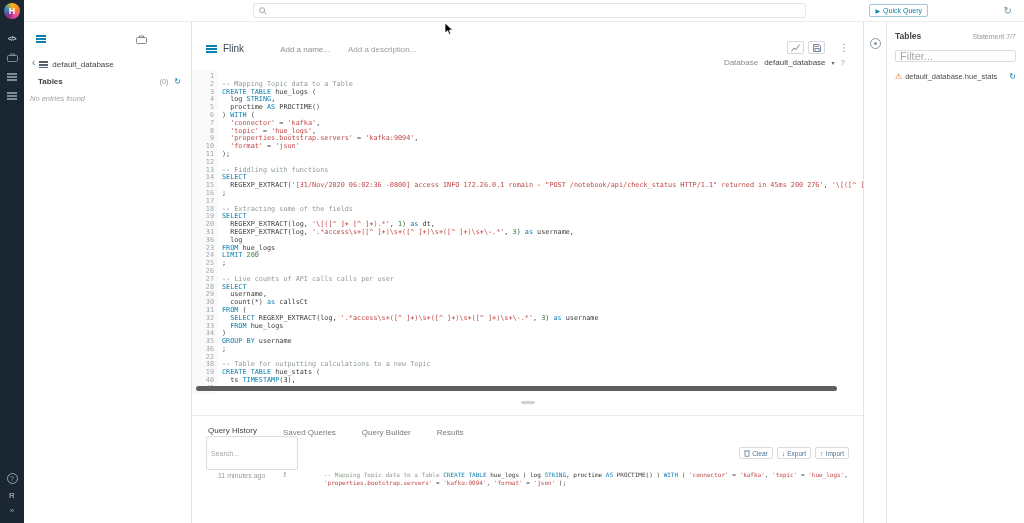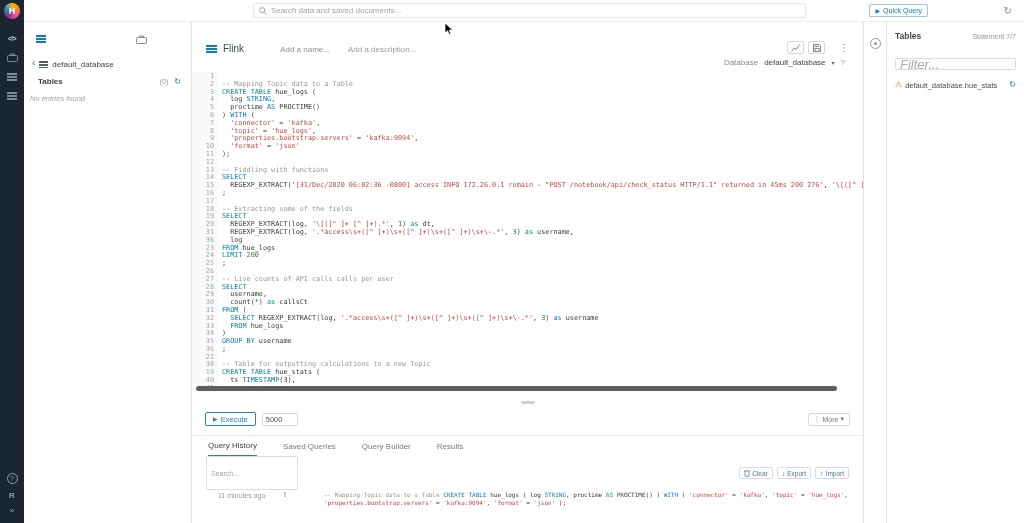--- a/index.html
+++ b/index.html
@@ -90,21 +90,21 @@
 .exec-row{height:20px;display:flex;align-items:center;gap:6px;padding:0 13px;}
 .execute-btn{height:14px;padding:0 7px;border:1px solid #2f7bb5;border-radius:2px;background:#fff;
   color:#2f7bb5;font-size:7.5px;display:flex;align-items:center;gap:3px;}
 .play-glyph{font-size:6px;line-height:1;}
 .limit-input{width:36px;height:13px;border:1px solid #d9d9d9;border-radius:2px;font-size:7.5px;
   padding:0 3px;color:#555;font-family:"Liberation Sans",sans-serif;}
 .more-btn{margin-left:auto;height:13px;border:1px solid #d9d9d9;border-radius:2px;background:#fff;
   padding:0 5px;font-size:7px;color:#6d7b86;display:flex;align-items:center;gap:2px;}
 
 .section-divider{border-top:1px solid #ebebeb;margin-top:6px;}
-.tabs-row{height:26px;display:flex;gap:26px;padding:0 16px;align-items:center;}
+.tabs-row{height:26px;display:flex;gap:26px;padding:0 16px;align-items:flex-end;}
 .tab{padding-bottom:5px;font-size:8px;color:#7a7a7a;}
 .tab.active{color:#444;border-bottom:2px solid #2f7bb5;}
 
 .history-toolbar{height:22px;display:flex;align-items:center;gap:4px;padding:0 14px;}
 .history-search{width:92px;height:12px;border:1px solid #ddd;border-radius:2px;font-size:7px;
   padding:16px 4px;color:#666;font-family:"Liberation Sans",sans-serif;}
 .history-search::placeholder{color:#a5a5a5;}
 .tool-spacer{flex:1;}
 .tool-btn{height:12px;border:1px solid #d5dde3;border-radius:2px;background:#fff;padding:0 4px;
   font-size:6.5px;color:#4f7396;display:flex;align-items:center;gap:2px;}
@@ -119,22 +119,22 @@
 
 
 .right-strip{width:22px;display:flex;flex-direction:column;align-items:center;padding-top:16px;}
 .target-icon{width:11px;height:11px;border:1px solid #8a98a3;border-radius:50%;
   display:flex;align-items:center;justify-content:center;}
 .target-icon i{width:3px;height:3px;background:#8a98a3;border-radius:50%;}
 .right-panel{width:138px;border-left:1px solid #e3e3e3;padding:9px 8px 0 8px;}
 .rp-header{display:flex;align-items:baseline;}
 .rp-title{font-size:8.5px;font-weight:bold;color:#444;}
 .rp-statement{margin-left:auto;font-size:7px;color:#999;}
-.rp-filter{margin-top:17px;width:100%;height:12px;border:1px solid #ddd;border-radius:2px;
-  font-size:13px;padding:0 4px;color:#666;font-family:"Liberation Sans",sans-serif;font-style:italic;}
+.rp-filter{margin-top:9px;width:100%;height:12px;border:1px solid #ddd;border-radius:2px;
+  font-size:11px;padding:0 4px;color:#666;font-family:"Liberation Sans",sans-serif;}
 .rp-filter::placeholder{color:#a8a8a8;}
 .rp-item{margin-top:8px;display:flex;align-items:center;gap:3px;font-size:7.5px;color:#4a4a4a;}
 .warn-glyph{color:#d2691e;font-size:8px;line-height:1;}
 .rp-item .refresh-glyph{margin-left:auto;}
 
 
 .cursor{position:absolute;left:444px;top:22px;z-index:50;pointer-events:none;}
 </style>
 </head>
 <body>
@@ -160,21 +160,20 @@
       <span class="chev-glyph">»</span>
     </div>
   </div>
 
   <div class="topbar">
     <div class="search-box">
       <svg width="8" height="8" viewBox="0 0 8 8">
           <circle cx="3.2" cy="3.2" r="2.5" fill="none" stroke="#9aa5ad"></circle>
           <path d="M5.2 5.2 L7.5 7.5" stroke="#9aa5ad"></path>
         </svg>
-      <input placeholder="Search data and saved documents..." style="">
     </div>
     <button class="quick-query">
       <span class="play-glyph">▶</span>
       <span>Quick Query</span>
     </button>
     <span class="top-refresh">↻</span>
   </div>
 
   <div class="content">
 
@@ -281,21 +280,21 @@
             <div class="cl"><span class="tok-p">  proctime </span><span class="tok-k">AS</span><span class="tok-p"> PROCTIME()</span></div>
             <div class="cl"><span class="tok-p">) </span><span class="tok-k">WITH</span><span class="tok-p"> (</span></div>
             <div class="cl"><span class="tok-p">  </span><span class="tok-s">'connector'</span><span class="tok-p"> = </span><span class="tok-s">'kafka'</span><span class="tok-p">,</span></div>
             <div class="cl"><span class="tok-p">  </span><span class="tok-s">'topic'</span><span class="tok-p"> = </span><span class="tok-s">'hue_logs'</span><span class="tok-p">,</span></div>
             <div class="cl"><span class="tok-p">  </span><span class="tok-s">'properties.bootstrap.servers'</span><span class="tok-p"> = </span><span class="tok-s">'kafka:9094'</span><span class="tok-p">,</span></div>
             <div class="cl"><span class="tok-p">  </span><span class="tok-s">'format'</span><span class="tok-p"> = </span><span class="tok-s">'json'</span></div>
             <div class="cl"><span class="tok-p">);</span></div>
             <div class="cl">&nbsp;</div>
             <div class="cl"><span class="tok-c">-- Fiddling with functions</span></div>
             <div class="cl"><span class="tok-k">SELECT</span></div>
-            <div class="cl"><span class="tok-p">  REGEXP_EXTRACT(</span><span class="tok-s">'[31/Dec/2020 06:02:36 -0800] access INFO 172.26.0.1 romain - "POST /notebook/api/check_status HTTP/1.1" returned in 45ms 200 276'</span><span class="tok-p">, </span><span class="tok-s">'\[([^ ]+ [^</span></div>
+            <div class="cl"><span class="tok-p">  REGEXP_EXTRACT(</span><span class="tok-s">'[31/Nov/2020 06:02:36 -0800] access INFO 172.26.0.1 romain - "POST /notebook/api/check_status HTTP/1.1" returned in 45ms 200 276'</span><span class="tok-p">, </span><span class="tok-s">'\[([^ ]+ [^</span></div>
             <div class="cl"><span class="tok-p">;</span></div>
             <div class="cl">&nbsp;</div>
             <div class="cl"><span class="tok-c">-- Extracting some of the fields</span></div>
             <div class="cl"><span class="tok-k">SELECT</span></div>
             <div class="cl"><span class="tok-p">  REGEXP_EXTRACT(log, </span><span class="tok-s">'\[([^ ]+ [^ ]+).*'</span><span class="tok-p">, </span><span class="tok-n">1</span><span class="tok-p">) </span><span class="tok-k">as</span><span class="tok-p"> dt,</span></div>
             <div class="cl"><span class="tok-p">  REGEXP_EXTRACT(log, </span><span class="tok-s">'.*access\s+([^ ]+)\s+([^ ]+)\s+([^ ]+)\s+\-.*'</span><span class="tok-p">, </span><span class="tok-n">3</span><span class="tok-p">) </span><span class="tok-k">as</span><span class="tok-p"> username,</span></div>
             <div class="cl"><span class="tok-p">  log</span></div>
             <div class="cl"><span class="tok-k">FROM</span><span class="tok-p"> hue_logs</span></div>
             <div class="cl"><span class="tok-k">LIMIT</span><span class="tok-p"> </span><span class="tok-n">200</span></div>
             <div class="cl"><span class="tok-p">;</span></div>
@@ -316,32 +315,20 @@
             <div class="cl"><span class="tok-p">  ts </span><span class="tok-k">TIMESTAMP</span><span class="tok-p">(3),</span></div>
             <div class="cl">&nbsp;</div>
           </div>
         <div class="hscroll"></div>
       </div>
 
       <div class="resize-row">
         <div class="resize-dash"></div>
       </div>
 
-      <div class="exec-row">
-        <button class="execute-btn">
-          <span class="play-glyph">▶</span>
-          <span>Execute</span>
-        </button>
-        <input class="limit-input" value="5000" style="">
-        <button class="more-btn">
-          <span>⋮</span>
-          <span>More</span>
-          <span>▾</span>
-        </button>
-      </div>
 
       <div class="section-divider"></div>
 
       <div class="tabs-row">
         <span class="tab active">Query History</span>
         <span class="tab">Saved Queries</span>
         <span class="tab">Query Builder</span>
         <span class="tab">Results</span>
       </div>
 

